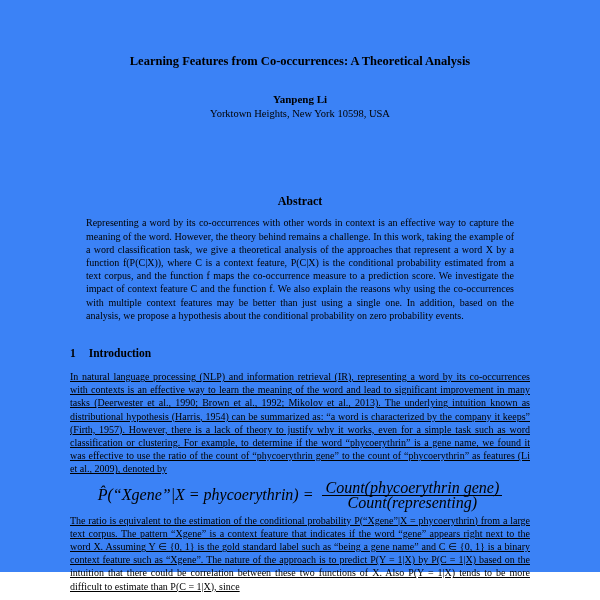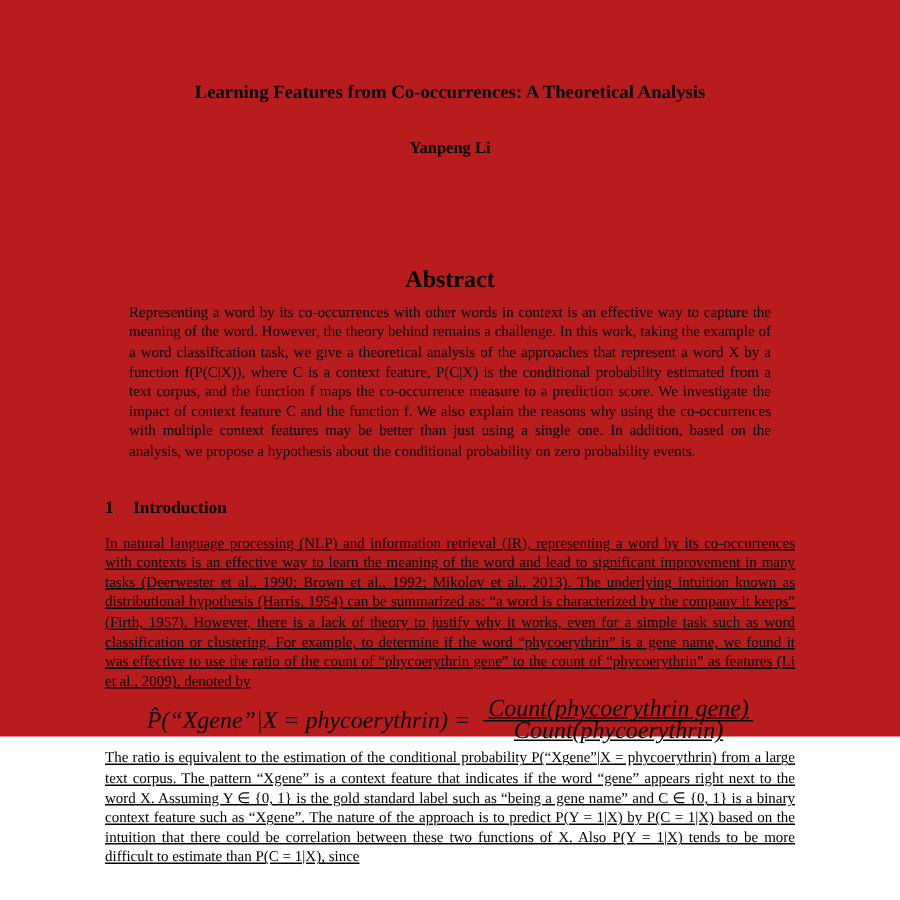--- a/index.html
+++ b/index.html
@@ -3,25 +3,25 @@
 <meta charset="utf-8">
 <style>
   html, body { margin: 0; padding: 0; }
   body {
     width: 600px; height: 600px;
     background: #ffffff;
     overflow: hidden;
   }
   .page {
     box-sizing: border-box;
-    width: 600px; height: 491px;
+    width: 600px; height: 572px;
     padding: 54px 70px 0 70px;
     font-family: "Liberation Serif", serif;
     color: #000000;
-    background: #b91c1c;
+    background: #3b82f6;
   }
   .paper-title {
     text-align: center;
     font-weight: bold;
     font-size: 12.5px;
     line-height: 15px;
     margin: 0 0 24px 0;
   }
   .author-block {
     text-align: center;
@@ -35,21 +35,21 @@
     margin-bottom: 1px;
   }
   .author-email {
     font-family: "Liberation Mono", monospace;
     font-size: 9.5px;
     letter-spacing: 0;
   }
   .abstract-heading {
     text-align: center;
     font-weight: bold;
-    font-size: 16px;
+    font-size: 12px;
     line-height: 14px;
     margin: 12px 0 8px 0;
   }
   .abstract-text {
     margin: 0 16px;
     font-size: 10px;
     line-height: 13.2px;
     text-align: justify;
   }
   .section-heading {
@@ -76,21 +76,20 @@
   }
   .formula-lhs {
     display: inline-block;
     vertical-align: middle;
     margin-right: 5px;
   }
   .fraction {
     display: inline-block;
     vertical-align: middle;
     text-align: center;
-    text-decoration: underline;
   }
   .numerator {
     display: block;
     padding: 0 3px 1px 3px;
     border-bottom: 1px solid #000;
     line-height: 12px;
   }
   .denominator {
     display: block;
     padding-top: 1px;
@@ -99,35 +98,36 @@
 </style>
 </head>
 <body>
 
 <div class="page">
 
   <div class="paper-title">Learning Features from Co-occurrences: A Theoretical Analysis</div>
 
   <div class="author-block">
     <div class="author-name">Yanpeng Li</div>
+    <div class="author-location">Yorktown Heights, New York 10598, USA</div>
   </div>
 
   <div class="abstract-heading">Abstract</div>
 
   <p class="abstract-text">Representing a word by its co-occurrences with other words in context is an effective way to capture the meaning of the word. However, the theory behind remains a challenge. In this work, taking the example of a word classification task, we give a theoretical analysis of the approaches that represent a word X by a function f(P(C|X)), where C is a context feature, P(C|X) is the conditional probability estimated from a text corpus, and the function f maps the co-occurrence measure to a prediction score. We investigate the impact of context feature C and the function f. We also explain the reasons why using the co-occurrences with multiple context features may be better than just using a single one. In addition, based on the analysis, we propose a hypothesis about the conditional probability on zero probability events.</p>
 
   <div class="section-heading">
     <span class="section-number">1</span><span class="section-title">Introduction</span>
   </div>
 
   <p class="body-text">In natural language processing (NLP) and information retrieval (IR), representing a word by its co-occurrences with contexts is an effective way to learn the meaning of the word and lead to significant improvement in many tasks (Deerwester et al., 1990; Brown et al., 1992; Mikolov et al., 2013). The underlying intuition known as distributional hypothesis (Harris, 1954) can be summarized as: “a word is characterized by the company it keeps” (Firth, 1957). However, there is a lack of theory to justify why it works, even for a simple task such as word classification or clustering. For example, to determine if the word “phycoerythrin” is a gene name, we found it was effective to use the ratio of the count of “phycoerythrin gene” to the count of “phycoerythrin” as features (Li et al., 2009), denoted by</p>
 
   <div class="formula">
     <span class="formula-lhs">P̂(“Xgene”|X = phycoerythrin) =</span>
     <span class="fraction">
       <span class="numerator">Count(phycoerythrin gene)</span>
-      <span class="denominator">Count(phycoerythrin)</span>
+      <span class="denominator">Count(representing)</span>
     </span>
   </div>
 
   <p class="body-text">The ratio is equivalent to the estimation of the conditional probability P(“Xgene”|X = phycoerythrin) from a large text corpus. The pattern “Xgene” is a context feature that indicates if the word “gene” appears right next to the word X. Assuming Y ∈ {0, 1} is the gold standard label such as “being a gene name” and C ∈ {0, 1} is a binary context feature such as “Xgene”. The nature of the approach is to predict P(Y = 1|X) by P(C = 1|X) based on the intuition that there could be correlation between these two functions of X. Also P(Y = 1|X) tends to be more difficult to estimate than P(C = 1|X), since</p>
 
 </div>
 
 </body></html>

